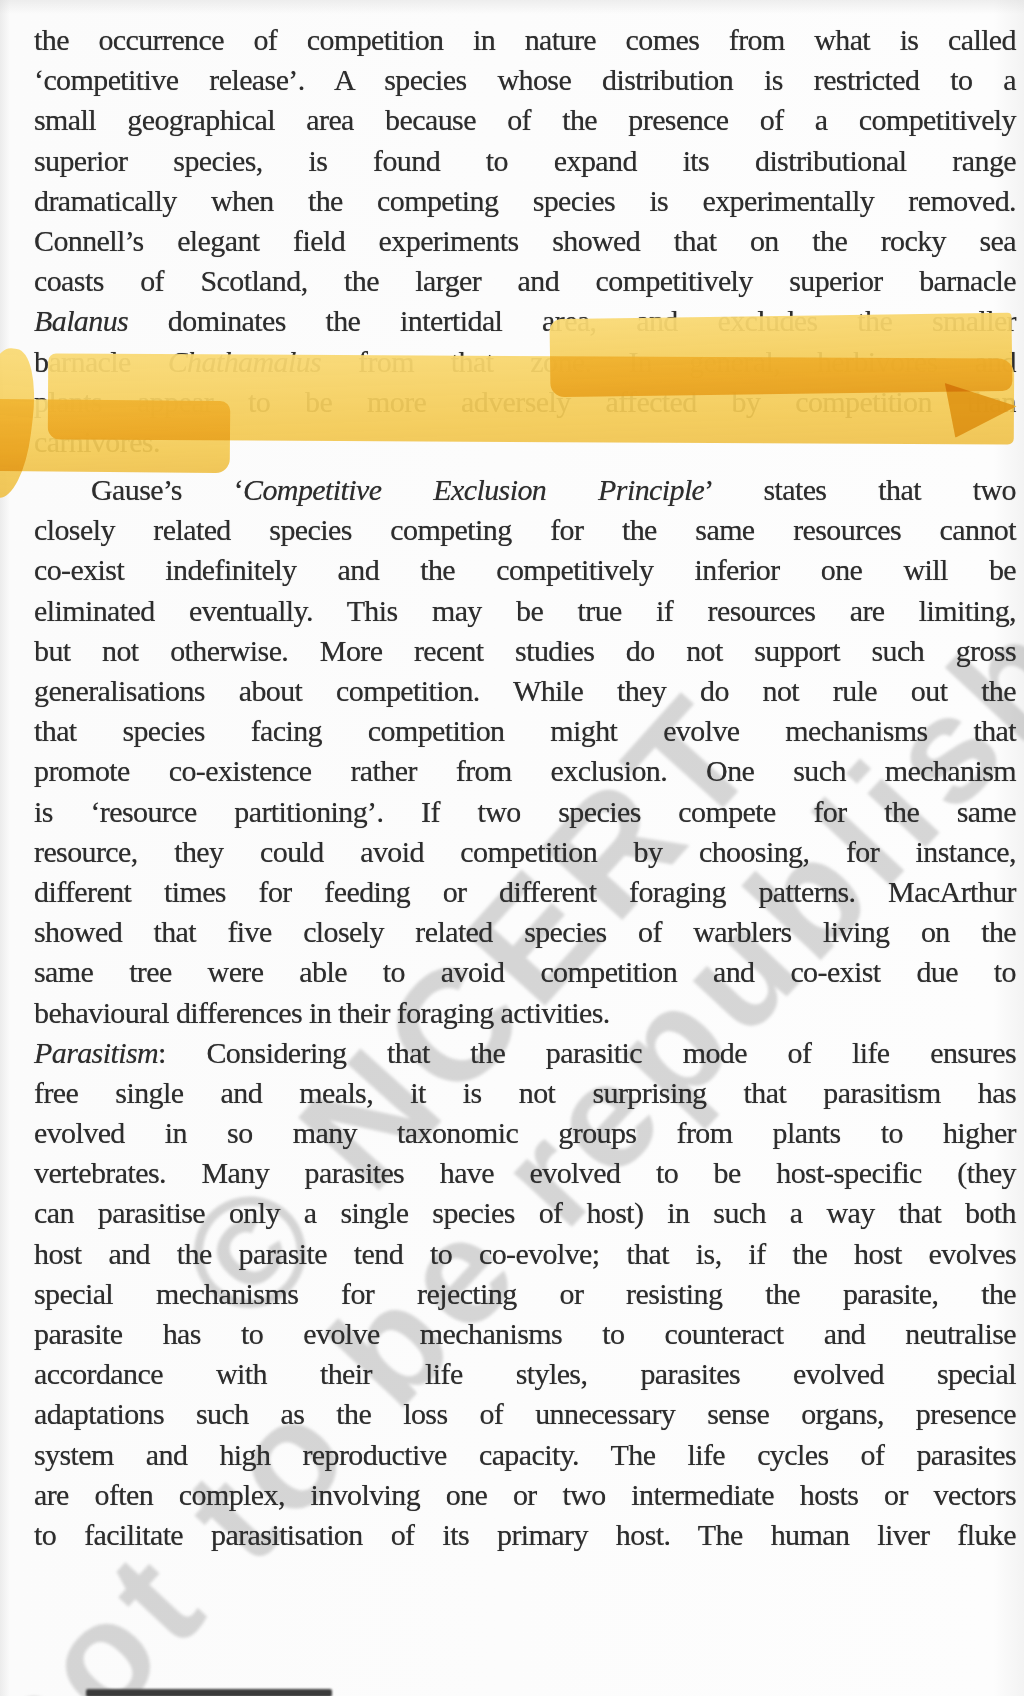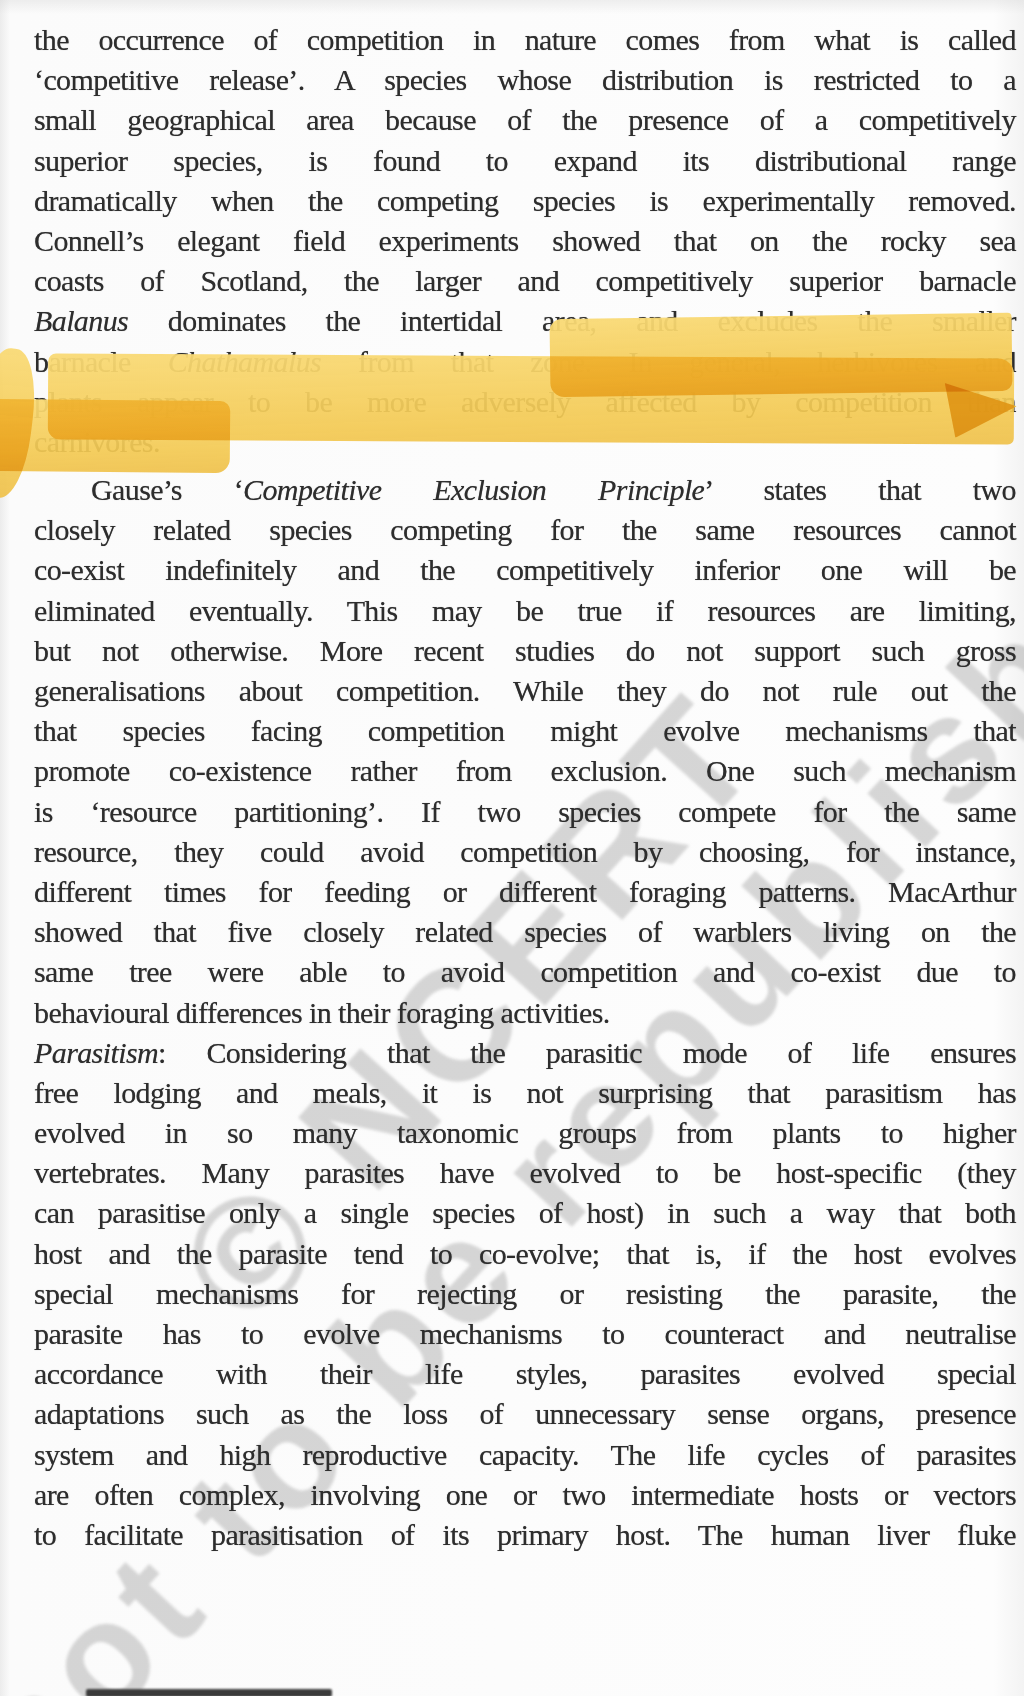--- a/index.html
+++ b/index.html
@@ -91,21 +91,21 @@
       <div class="line"><span>generalisations about competition. While they do not rule out the</span></div>
       <div class="line"><span>that species facing competition might evolve mechanisms that</span></div>
       <div class="line"><span>promote co-existence rather from exclusion. One such mechanism</span></div>
       <div class="line"><span>is ‘resource partitioning’. If two species compete for the same</span></div>
       <div class="line"><span>resource, they could avoid competition by choosing, for instance,</span></div>
       <div class="line"><span>different times for feeding or different foraging patterns. MacArthur</span></div>
       <div class="line"><span>showed that five closely related species of warblers living on the</span></div>
       <div class="line"><span>same tree were able to avoid competition and co-exist due to</span></div>
       <div class="line left"><span>behavioural differences in their foraging activities.</span></div>
       <div class="line"><span class="bi">Parasitism</span><span>: Considering that the parasitic mode of life ensures</span></div>
-      <div class="line"><span>free lodging and meals, it is not surprising that parasitism has</span></div>
+      <div class="line"><span>free single and meals, it is not surprising that parasitism has</span></div>
       <div class="line"><span>evolved in so many taxonomic groups from plants to higher</span></div>
       <div class="line"><span>vertebrates. Many parasites have evolved to be host-specific (they</span></div>
       <div class="line"><span>can parasitise only a single species of host) in such a way that both</span></div>
       <div class="line"><span>host and the parasite tend to co-evolve; that is, if the host evolves</span></div>
       <div class="line"><span>special mechanisms for rejecting or resisting the parasite, the</span></div>
       <div class="line"><span>parasite has to evolve mechanisms to counteract and neutralise</span></div>
       <div class="line"><span>accordance with their life styles, parasites evolved special</span></div>
       <div class="line"><span>adaptations such as the loss of unnecessary sense organs, presence</span></div>
       <div class="line"><span>system and high reproductive capacity. The life cycles of parasites</span></div>
       <div class="line"><span>are often complex, involving one or two intermediate hosts or vectors</span></div>

